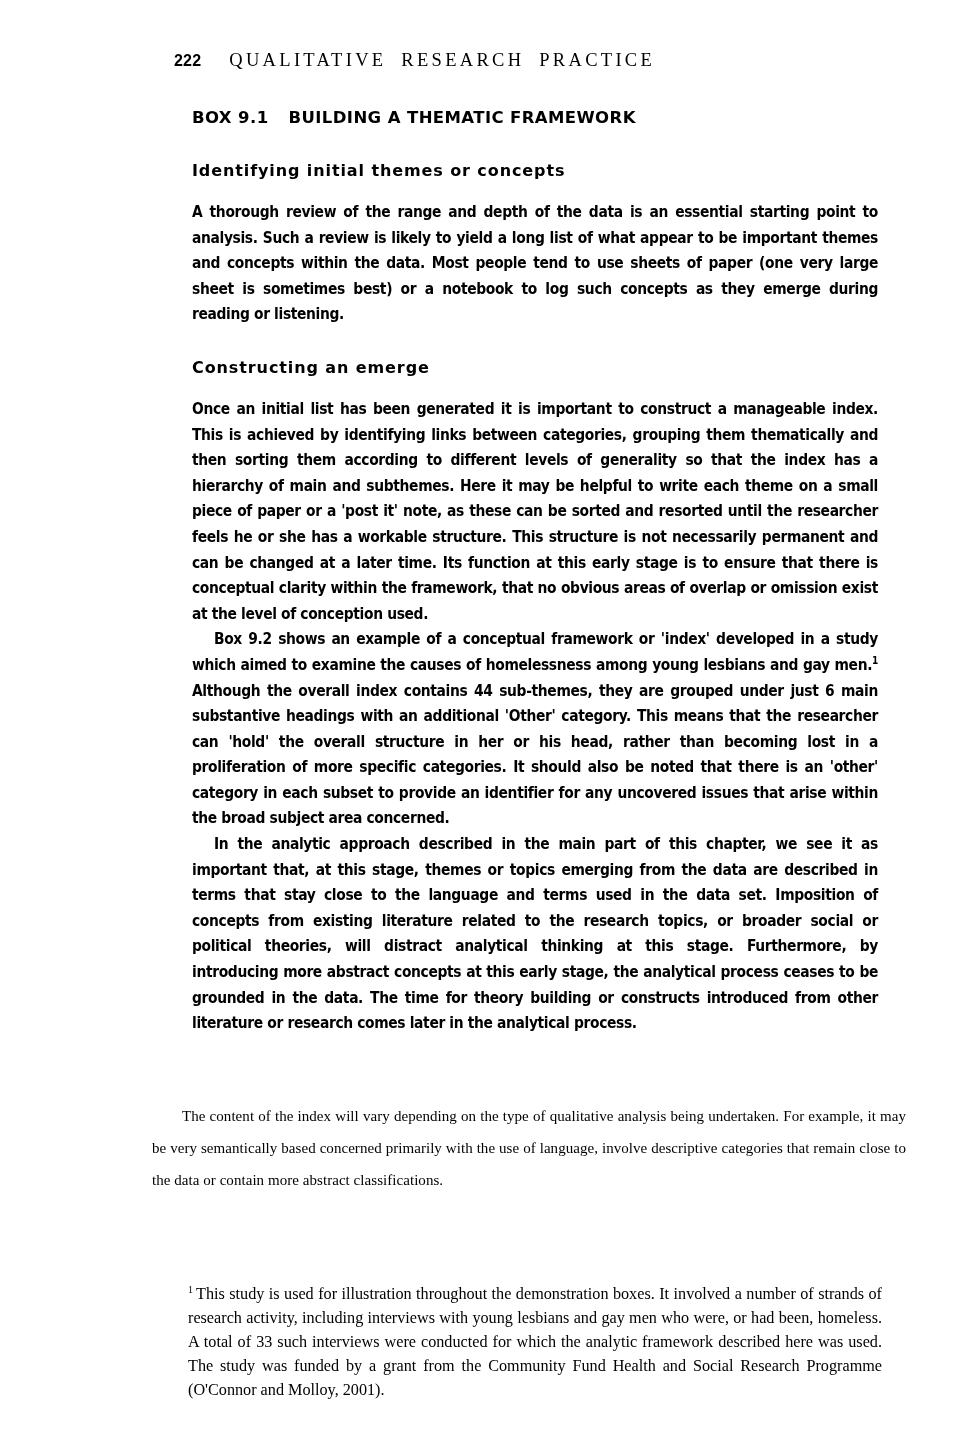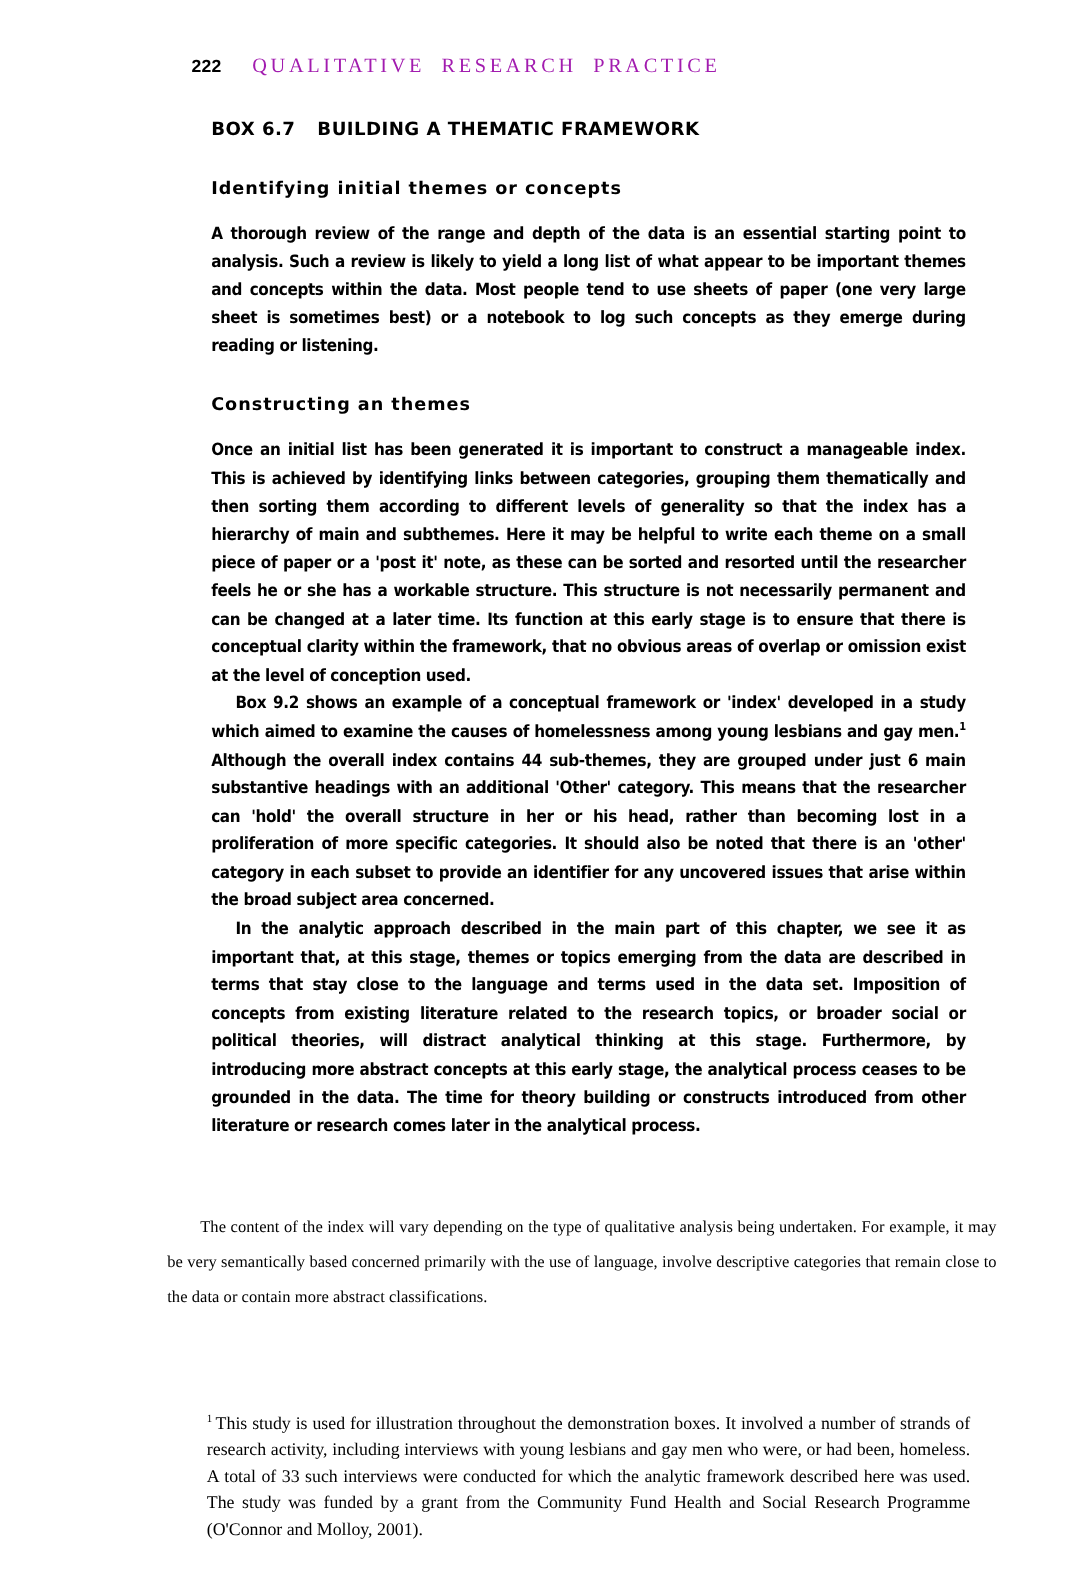--- a/index.html
+++ b/index.html
@@ -32,21 +32,21 @@
     font-weight: bold;
     font-size: 16px;
     letter-spacing: 0.2px;
     margin-right: 28px;
   }
   .running-title {
     font-family: "Liberation Serif", serif;
     font-size: 18.5px;
     letter-spacing: 3.3px;
     word-spacing: 7px;
-    color: #a21caf;
+    color: #000000;
   }
 
   
   .box {
     position: absolute;
     left: 192px;
     top: 108px;
     width: 686px;
   }
   .box-title {
@@ -135,27 +135,27 @@
 <div class="page">
 
   <div class="running-head">
     <span class="folio">222</span>
     <span class="running-title">QUALITATIVE RESEARCH PRACTICE</span>
   </div>
 
   <div class="box">
 
     <div class="box-title">
-      <span class="box-label">BOX 6.7</span><span>BUILDING A THEMATIC FRAMEWORK</span>
+      <span class="box-label">BOX 9.1</span><span>BUILDING A THEMATIC FRAMEWORK</span>
     </div>
 
     <h3 class="box-subhead">Identifying initial themes or concepts</h3>
     <p class="box-para">A thorough review of the range and depth of the data is an essential starting point to analysis. Such a review is likely to yield a long list of what appear to be important themes and concepts within the data. Most people tend to use sheets of paper (one very large sheet is sometimes best) or a notebook to log such concepts as they emerge during reading or listening.</p>
 
-    <h3 class="box-subhead second">Constructing an themes</h3>
+    <h3 class="box-subhead second">Constructing an emerge</h3>
     <p class="box-para">Once an initial list has been generated it is important to construct a manageable index. This is achieved by identifying links between categories, grouping them thematically and then sorting them according to different levels of generality so that the index has a hierarchy of main and subthemes. Here it may be helpful to write each theme on a small piece of paper or a 'post it' note, as these can be sorted and resorted until the researcher feels he or she has a workable structure. This structure is not necessarily permanent and can be changed at a later time. Its function at this early stage is to ensure that there is conceptual clarity within the framework, that no obvious areas of overlap or omission exist at the level of conception used.</p>
     <p class="box-para indented"><span>Box 9.2 shows an example of a conceptual framework or 'index' developed in a study which aimed to examine the causes of homelessness among young lesbians and gay men.</span><span class="fn-ref">1</span> <span>Although the overall index contains 44 sub-themes, they are grouped under just 6 main substantive headings with an additional 'Other' category. This means that the researcher can 'hold' the overall structure in her or his head, rather than becoming lost in a proliferation of more specific categories. It should also be noted that there is an 'other' category in each subset to provide an identifier for any uncovered issues that arise within the broad subject area concerned.</span></p>
     <p class="box-para indented">In the analytic approach described in the main part of this chapter, we see it as important that, at this stage, themes or topics emerging from the data are described in terms that stay close to the language and terms used in the data set. Imposition of concepts from existing literature related to the research topics, or broader social or political theories, will distract analytical thinking at this stage. Furthermore, by introducing more abstract concepts at this early stage, the analytical process ceases to be grounded in the data. The time for theory building or constructs introduced from other literature or research comes later in the analytical process.</p>
   </div>
 
   <div class="body-block">
     <p class="body-para">The content of the index will vary depending on the type of qualitative analysis being undertaken. For example, it may be very semantically based concerned primarily with the use of language, involve descriptive categories that remain close to the data or contain more abstract classifications.</p>
   </div>
 
   <div class="footnote">

